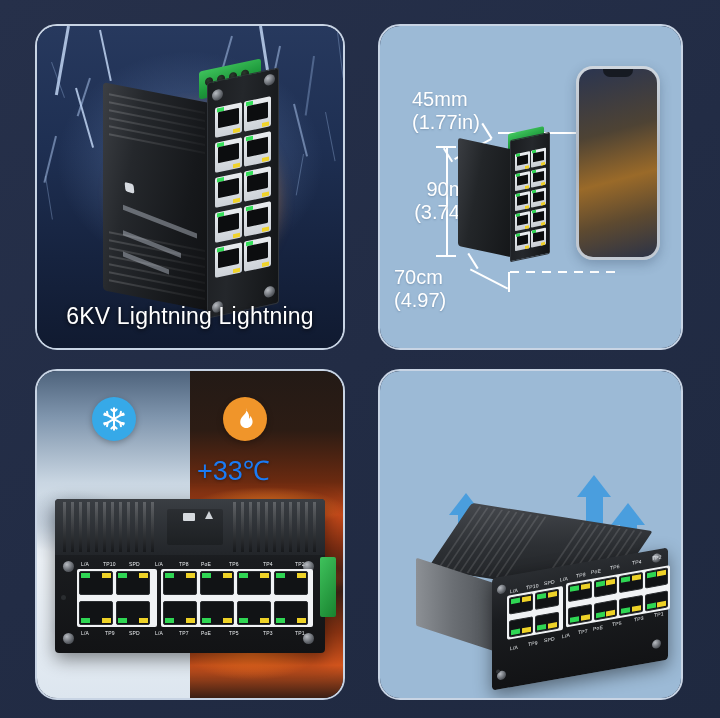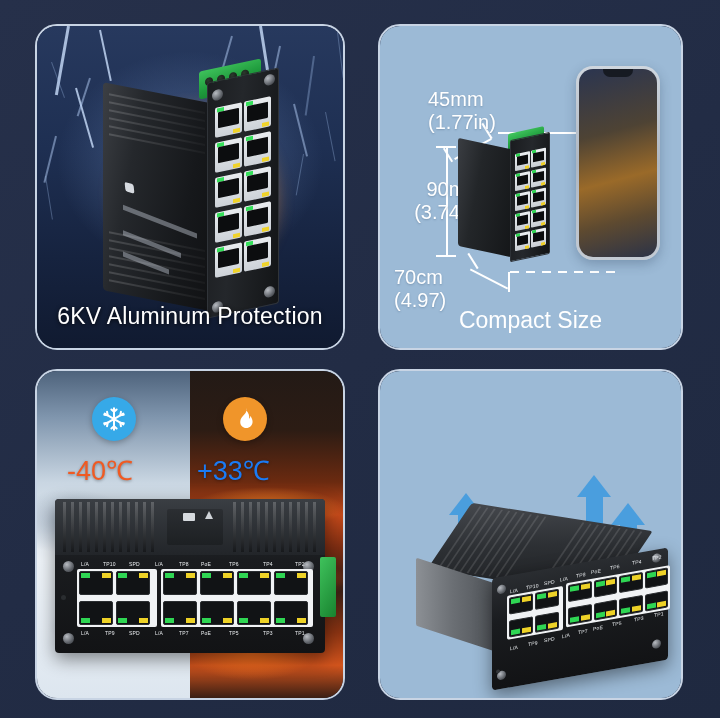--- a/index.html
+++ b/index.html
@@ -144,21 +144,21 @@
   }
 
   
   .blue-bg { position: absolute; inset: 0; background: #9cbad6; }
 
   .dim-text {
     position: absolute; color: #ffffff; font-size: 20px; line-height: 23px;
     text-shadow: 0 1px 2px rgba(60,85,115,.35);
     white-space: nowrap;
   }
-  .dim-45 { left: 48px; top: 62px; }
+  .dim-45 { left: 32px; top: 62px; }
   .dim-90 { left: 6px;  top: 152px; text-align: right; width: 96px; }
   .dim-70 { left: 14px; top: 240px; }
 
   .lead { position: absolute; background: #ffffff; height: 2px; }
   .lead-v { position: absolute; background: #ffffff; width: 2px; }
   .tick { position: absolute; background: #ffffff; height: 2px; width: 20px; }
 
   .phone {
     position: absolute; left: 196px; top: 40px; width: 84px; height: 194px;
     border-radius: 17px;
@@ -424,21 +424,21 @@
               </div>
               <div class="rj45">
                 <span class="led-g"></span>
                 <span class="led-y"></span>
               </div>
             </div>
         </div>
       </div>
     </div>
 
-    <div class="caption-dark">6KV Aluminum Protection</div>
+    <div class="caption-dark">6KV Lightning Lightning</div>
   </div>
 
   <div class="panel panel-tr">
     <div class="blue-bg"></div>
 
     <div>
 
       <div class="lead" style="left:72px; top:122px; width:42px; transform:rotate(-29deg);"></div>
       <div class="lead" style="left:98px; top:104px; width:18px; transform:rotate(58deg);"></div>
       <div class="lead" style="left:60px; top:128px; width:16px; transform:rotate(58deg);"></div>
@@ -527,21 +527,20 @@
         </div>
       </div>
     </div>
 
     <div class="phone">
       <div class="phone-screen">
         <div class="notch"></div>
       </div>
     </div>
 
-    <div class="caption-blue">Compact Size</div>
   </div>
 
   <div class="panel panel-bl">
     <div class="temp-snow"></div>
     <div class="temp-fire"></div>
 
     <div class="badge badge-cold">
       <svg width="26" height="26" viewBox="0 0 24 24" fill="none" stroke="#ffffff" stroke-width="1.9" stroke-linecap="round">
         <path d="M12 2v20M3.4 7l17.2 10M20.6 7L3.4 17"></path>
         <path d="M12 5.4l-2.4-2.2M12 5.4l2.4-2.2M12 18.6l-2.4 2.2M12 18.6l2.4 2.2"></path>
@@ -550,21 +549,20 @@
       </svg>
     </div>
 
     <div class="badge badge-hot">
       <svg width="26" height="26" viewBox="0 0 24 24" fill="#ffffff">
         <path d="M13.3 1.8c.6 3.1-.9 5-2.4 6.6-1.6 1.7-3.3 3.4-3.3 6.3 0 3.2 2.5 5.6 5.6 5.6 3.2 0 5.8-2.5 5.8-5.8 0-2.4-1.1-4.1-2.2-5.6.2 1.2-.2 2.3-1 2.9.4-2.5-.4-5.4-2.5-7.6-.3-.9 0-1.7 0-2.4z"></path>
         <path d="M10.4 13.3c-.9 1-1.4 2-1.4 3.1 0 1.9 1.4 3.3 3.2 3.3-1.2-1-1.5-2.3-1-3.6-.4-.6-.7-1.5-.8-2.8z" opacity=".85"></path>
       </svg>
     </div>
 
-    <div class="temp-val temp-cold">-40℃</div>
     <div class="temp-val temp-hot">+33℃</div>
 
     <div class="sw-front" style="left:18px; top:128px; width:270px; height:154px;">
       <div class="fin-top">
         <i style="left:8px;"></i>
           <i style="left:16px;"></i>
           <i style="left:24px;"></i>
           <i style="left:32px;"></i>
         <i style="left:40px;"></i>
           <i style="left:48px;"></i>

